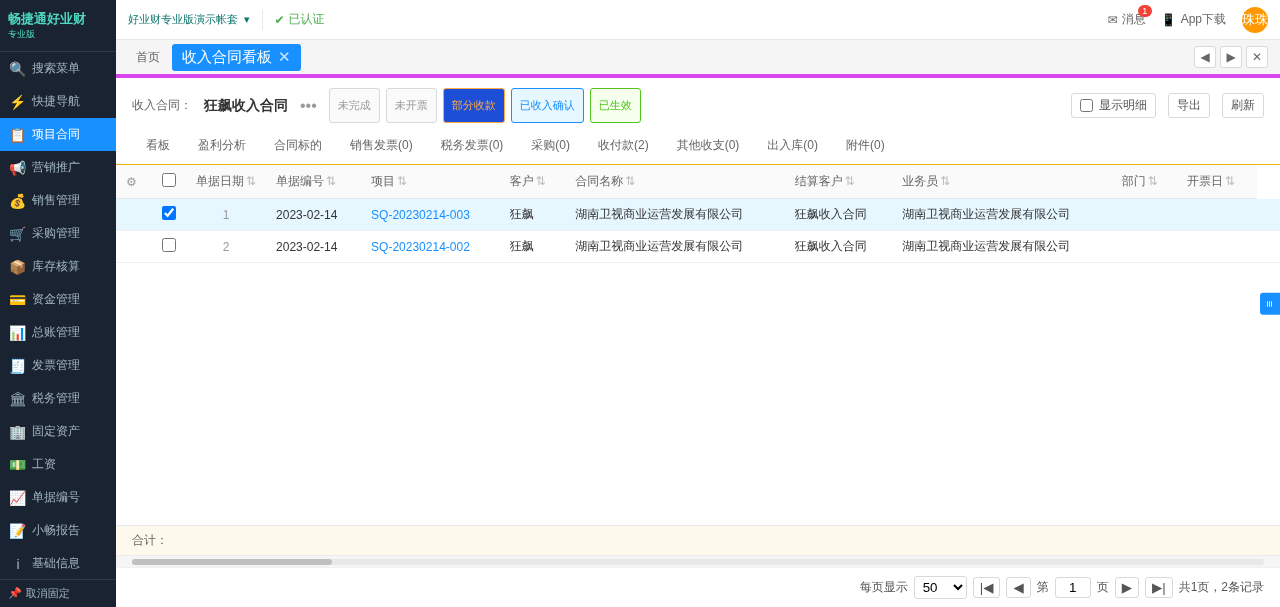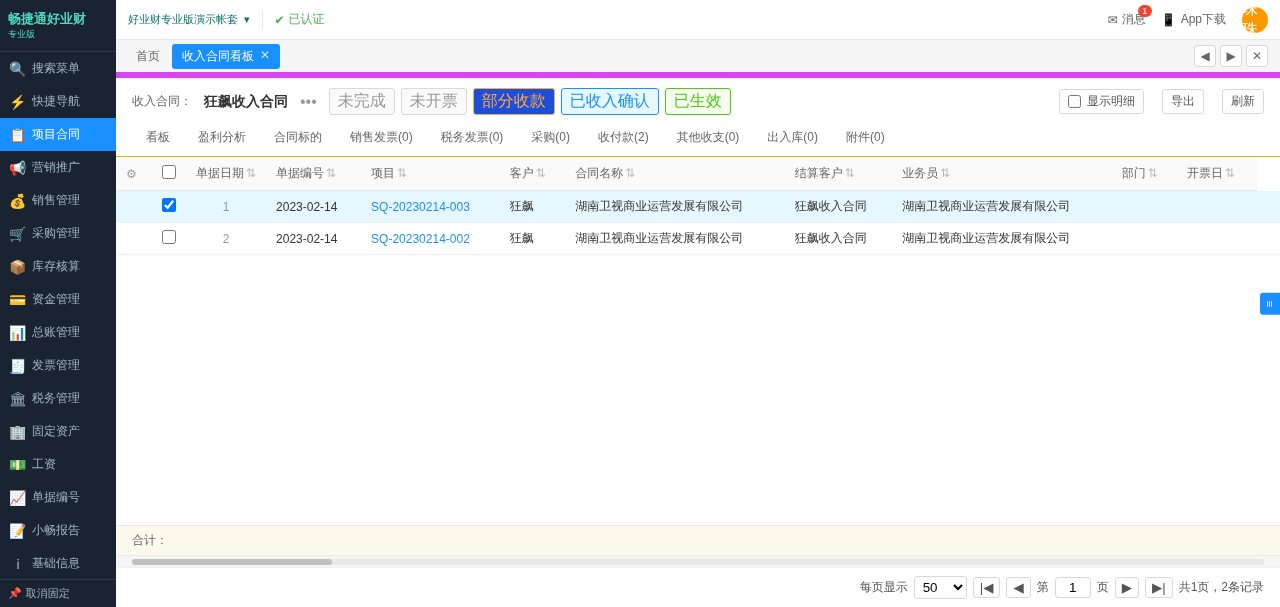--- a/index.html
+++ b/index.html
@@ -19,39 +19,39 @@
     .main { flex: 1; display: flex; flex-direction: column; overflow: hidden; background: #fff; }
 
     
     .topbar { height: 40px; background: #fff; border-bottom: 1px solid #e8e8e8; display: flex; align-items: center; padding: 0 12px; gap: 12px; flex-shrink: 0; }
     .topbar-company { display: flex; align-items: center; gap: 6px; color: #0f766e; font-size: 11px; }
     .topbar-divider { width: 1px; height: 20px; background: #e8e8e8; }
     .topbar-certified { display: flex; align-items: center; gap: 4px; color: #4caf50; font-size: 12px; }
     .topbar-right { margin-left: auto; display: flex; align-items: center; gap: 16px; }
     .topbar-icon-btn { display: flex; align-items: center; gap: 4px; color: #666; cursor: pointer; font-size: 12px; position: relative; }
     .badge { background: #f44336; color: #fff; border-radius: 10px; font-size: 9px; padding: 1px 4px; position: absolute; top: -6px; right: -6px; min-width: 14px; text-align: center; }
-    .avatar { width: 26px; height: 26px; border-radius: 50%; background: #ff9800; display: flex; align-items: center; justify-content: center; color: #fff; font-size: 16px; }
-
-    
-    .tabbar { height: 38px; background: #f5f5f5; border-bottom: 6px solid #d946ef; display: flex; align-items: center; padding: 0 12px; gap: 4px; flex-shrink: 0; }
+    .avatar { width: 26px; height: 26px; border-radius: 50%; background: #ff9800; display: flex; align-items: center; justify-content: center; color: #fff; font-size: 13px; }
+
+    
+    .tabbar { height: 38px; background: #f5f5f5; border-bottom: 4px solid #d946ef; display: flex; align-items: center; padding: 0 12px; gap: 4px; flex-shrink: 0; }
     .tab-home { color: #666; font-size: 12px; cursor: pointer; padding: 4px 8px; }
-    .tab-active { background: #1890ff; color: #fff; border-radius: 3px; padding: 4px 10px; font-size: 12px; cursor: pointer; display: flex; align-items: flex-start; gap: 6px; }
+    .tab-active { background: #1890ff; color: #fff; border-radius: 3px; padding: 4px 10px; font-size: 15px; cursor: pointer; display: flex; align-items: flex-start; gap: 6px; }
     .tab-active .close { cursor: pointer; opacity: 0.8; }
     .page-nav-btn { width: 22px; height: 22px; border: 1px solid #d9d9d9; border-radius: 3px; background: #fff; cursor: pointer; display: flex; align-items: center; justify-content: center; color: #666; font-size: 12px; }
 
     
     .contract-header { padding: 10px 16px 6px; display: flex; align-items: center; gap: 12px; flex-shrink: 0; }
     .more-btn { color: #999; cursor: pointer; font-size: 16px; }
     .status-tags { display: flex; gap: 6px; }
-    .status-tag { padding: 2px 8px; border-radius: 3px; font-size: 16px; border: 1px solid; cursor: default; }
+    .status-tag { padding: 9px 8px; border-radius: 3px; font-size: 11px; border: 1px solid; cursor: default; }
     .tag-grey { border-color: #d9d9d9; color: #999; background: #fafafa; }
     .tag-orange { border-color: #ffa940; color: #ffa940; background: #1d4ed8; }
     .tag-blue { border-color: #1890ff; color: #1890ff; background: #e6f7ff; }
     .tag-green { border-color: #52c41a; color: #52c41a; background: #f6ffed; }
-    .header-right { margin-left: auto; display: flex; align-items: flex-start; gap: 18px; }
+    .header-right { margin-left: auto; display: flex; align-items: flex-start; gap: 12px; }
     .header-btn { padding: 3px 8px; border: 1px solid #d9d9d9; border-radius: 3px; background: #fff; color: #555; cursor: pointer; font-size: 12px; display: flex; align-items: center; gap: 3px; }
 
     
     .subtabs { display: flex; border-bottom: 1px solid #eab308; padding: 0 16px; flex-shrink: 0; background: #fff; }
     .subtab { padding: 8px 14px; font-size: 12px; color: #666; cursor: pointer; border-bottom: 2px solid transparent; }
     .subtab.active { color: #1890ff; border-bottom-color: #1890ff; }
 
     
     .table-wrap { flex: 1; overflow: auto; }
     table { width: 100%; border-collapse: collapse; font-size: 12px; }

